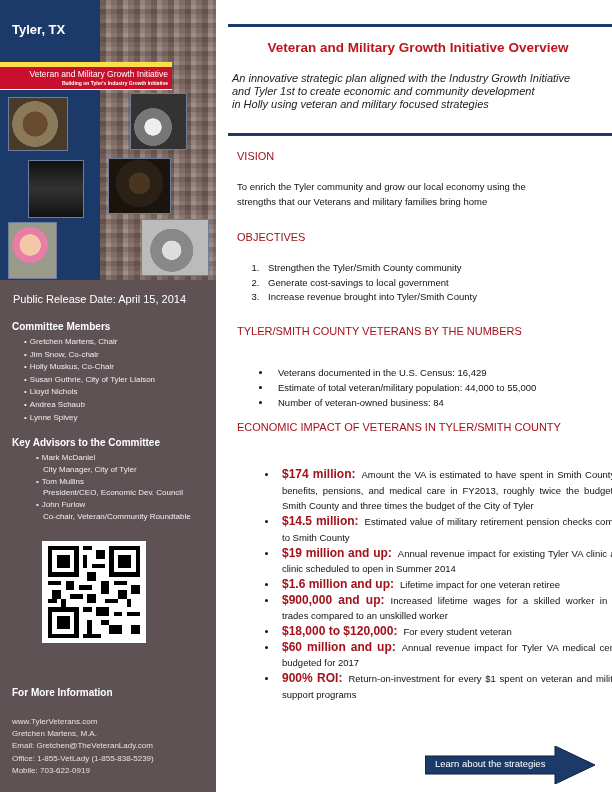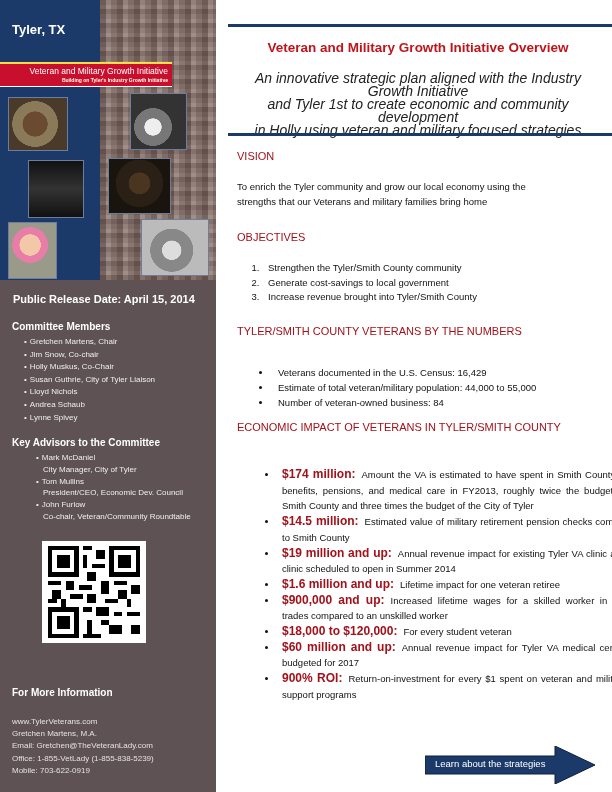--- a/index.html
+++ b/index.html
@@ -6,43 +6,43 @@
   body{width:612px;height:792px;position:relative;background:#fff;overflow:hidden;font-family:"Liberation Sans",sans-serif;}
   .sidebar{position:absolute;left:0;top:0;width:216px;height:792px;background:#5e5254;}
   .hero{position:absolute;left:0;top:0;width:216px;height:280px;overflow:hidden;}
   .hero-blue{position:absolute;left:0;top:0;width:100px;height:280px;background:#1c3a69;}
   .hero-camo{position:absolute;left:100px;top:0;width:116px;height:280px;
     background:
       repeating-linear-gradient(90deg, rgba(90,70,65,.55) 0 6px, rgba(170,150,140,.35) 6px 11px, rgba(120,100,95,.5) 11px 17px),
       repeating-linear-gradient(0deg, rgba(80,60,58,.45) 0 5px, rgba(190,175,165,.3) 5px 9px, rgba(130,110,105,.45) 9px 14px),
       #8a7a75;}
   .city{position:absolute;left:12px;top:22px;color:#fff;font-weight:bold;font-size:13px;}
-  .banner{position:absolute;left:0;top:62px;width:172px;height:22px;background:#c8102e;border-top:2px solid #fde047;border-bottom:1px solid #fff;}
+  .banner{position:absolute;left:0;top:62px;width:172px;height:22px;background:#c8102e;border-top:5px solid #fde047;border-bottom:1px solid #fff;}
   .banner .t1{position:absolute;right:4px;top:2px;color:#fff;font-size:8.5px;white-space:nowrap;}
   .banner .t2{position:absolute;right:4px;top:13px;color:#ffe;font-size:5px;font-weight:bold;white-space:nowrap;}
   .photo{position:absolute;border:1px solid #6d7d9b;}
   .p1{left:8px;top:97px;width:58px;height:52px;background:radial-gradient(circle at 45% 50%,#6a4a30 0 30%,#8a7a5a 31% 55%,#4a3a2a 56%);}
   .p2{left:130px;top:93px;width:55px;height:55px;background:radial-gradient(circle at 40% 60%,#eee 0 18%,#777 19% 40%,#333 41%);}
   .p3{left:28px;top:160px;width:54px;height:56px;background:linear-gradient(180deg,#111 0,#333 50%,#111 100%);}
   .p4{left:108px;top:158px;width:61px;height:54px;background:radial-gradient(circle at 50% 45%,#4a3520 0 25%,#2a2015 26% 55%,#1a140e 56%);}
   .p5{left:8px;top:222px;width:47px;height:55px;background:radial-gradient(circle at 45% 40%,#f2c8a8 0 25%,#e87da8 26% 42%,#9a9a8a 43%);}
   .p6{left:141px;top:219px;width:66px;height:55px;background:radial-gradient(circle at 45% 55%,#ddd 0 20%,#888 21% 45%,#bbb 46%);}
-  .release{position:absolute;left:13px;top:293px;color:#fff;font-weight:bold;font-size:11px;}
+  .release{position:absolute;left:13px;top:293px;color:#fff;font-weight:normal;font-size:11px;}
   .sb-h{position:absolute;left:12px;color:#fff;font-weight:bold;font-size:10px;}
   .sb-list{position:absolute;left:24px;margin:0;padding:0;list-style:none;color:#eee;font-size:8px;line-height:12.6px;}
   .sb-list li:before{content:"\2022";margin-right:3px;}
   .adv li{line-height:11.8px;margin-left:12px;}
   .adv .sub{display:block;padding-left:7px;}
   .qr{position:absolute;left:42px;top:541px;width:94px;height:92px;background:#fff;padding:5px;}
   .qr svg{display:block;}
   .info-h{position:absolute;left:12px;top:687px;color:#fff;font-weight:bold;font-size:10px;}
   .info{position:absolute;left:12px;top:716px;color:#e6e0e0;font-size:8px;line-height:12.2px;}
   .rule{position:absolute;left:228px;width:385px;height:3px;background:#1c3a69;}
   .title{position:absolute;left:232px;top:40px;width:372px;text-align:center;color:#c0141b;font-weight:bold;font-size:13.5px;}
-  .subtitle{position:absolute;left:232px;top:72px;width:372px;text-align:center;color:#222;font-style:italic;font-size:14px;line-height:13px;}
+  .subtitle{position:absolute;left:232px;top:72px;width:372px;text-align:left;color:#222;font-style:italic;font-size:11px;line-height:13px;}
   .h{position:absolute;left:237px;color:#a3111a;font-weight:normal;font-size:11px;}
   .para{position:absolute;left:237px;color:#111;font-size:9.5px;line-height:15px;width:355px;}
   ol.obj{position:absolute;left:244px;top:261px;margin:0;padding:0 0 0 18px;font-size:9.5px;line-height:14.5px;color:#111;}
   ol.obj li{padding-left:6px;}
   ul.nums{position:absolute;left:244px;top:355px;margin:10px;padding:0 0 0 18px;font-size:9.5px;line-height:15px;color:#111;}
   ul.nums li{padding-left:6px;}
   ul.imp{position:absolute;left:244px;top:451px;width:348px;margin:16px;padding:0 0 0 18px;font-size:9.5px;line-height:15.7px;color:#111;}
   ul.imp li{padding-left:4px;text-align:justify;}
   ul.imp .k{color:#a3111a;font-weight:bold;font-size:12px;margin-right:6px;}
   .arrow{position:absolute;left:425px;top:746px;width:170px;height:38px;}

